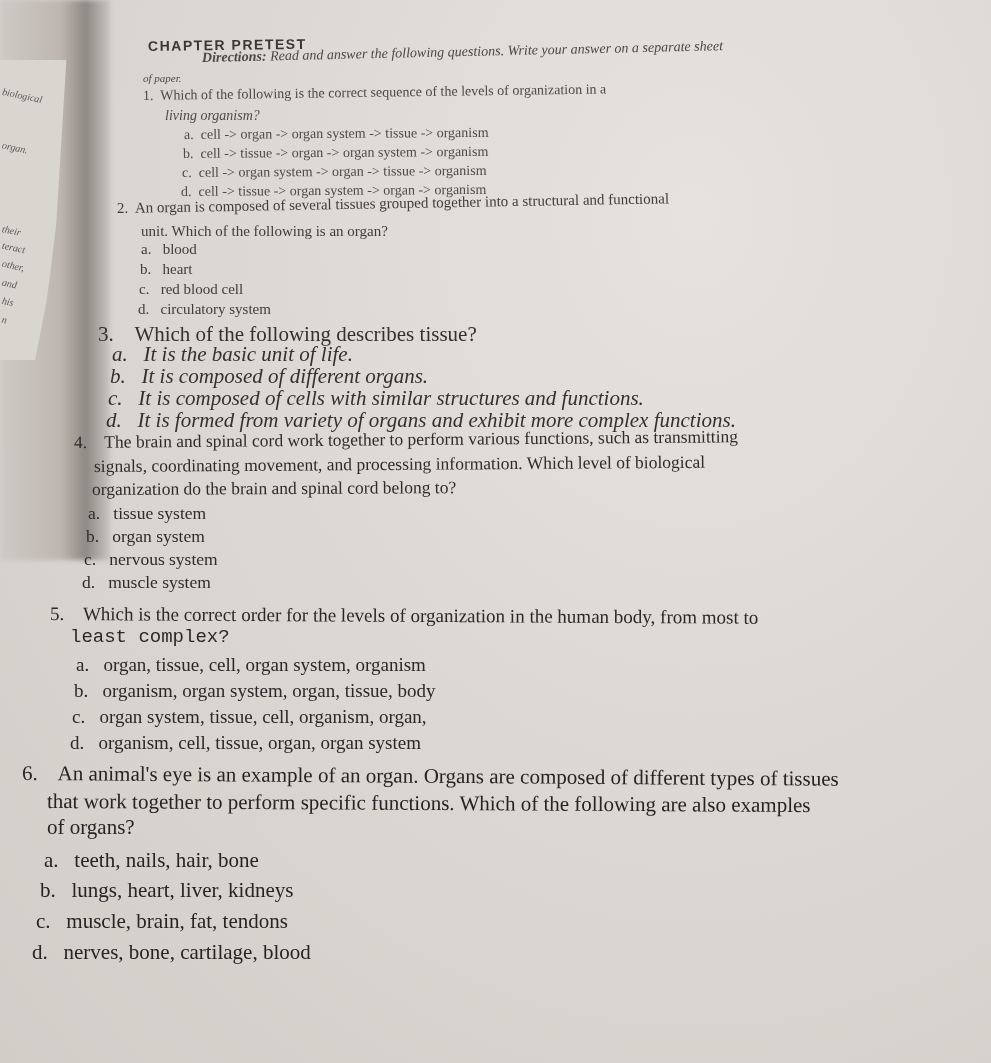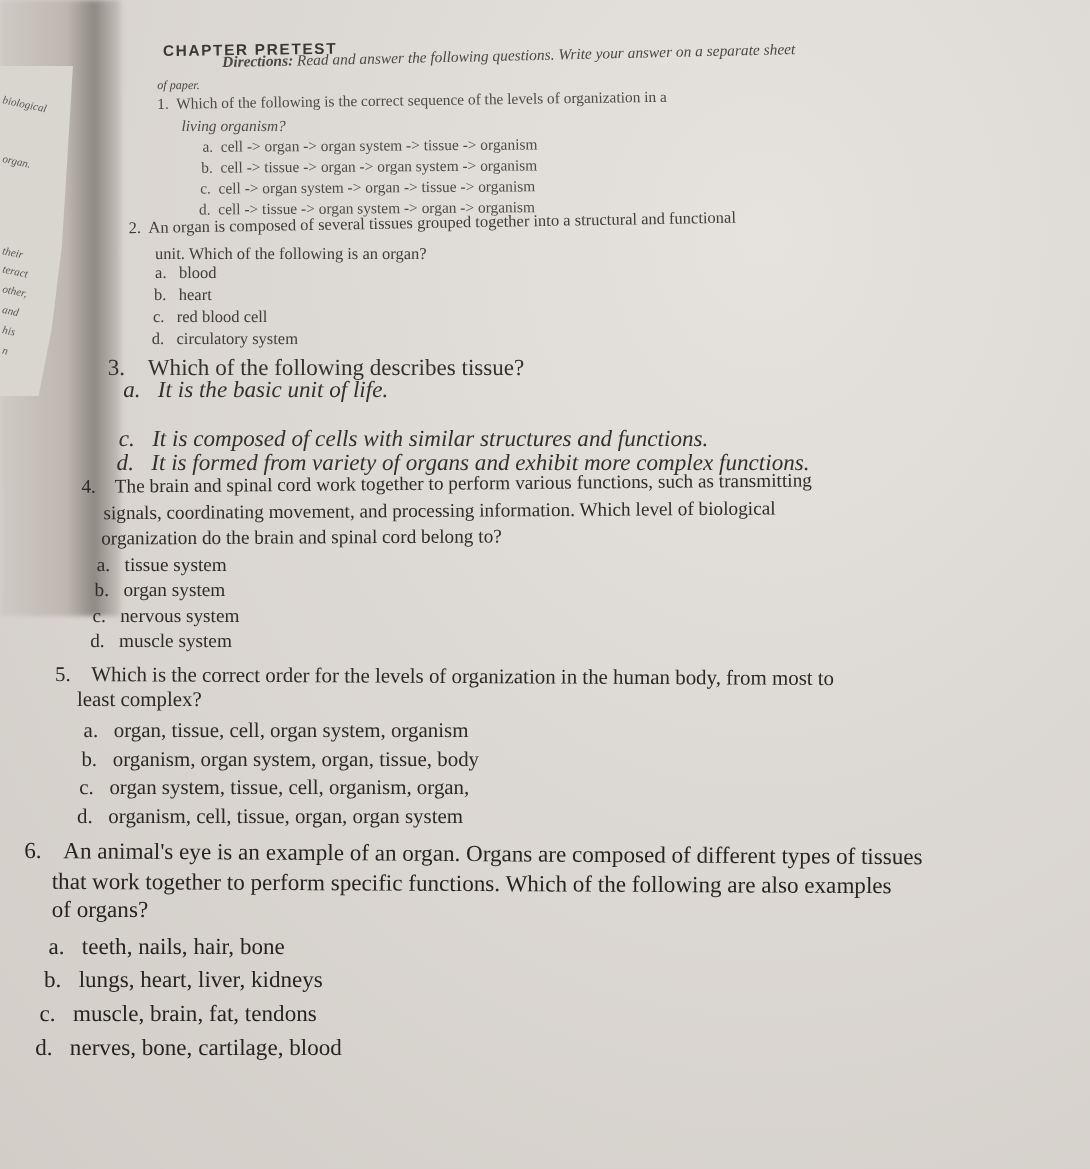--- a/index.html
+++ b/index.html
@@ -90,39 +90,40 @@
   <div class="line q2" style="left:141px; top:241px;"><span>a.</span>&nbsp;&nbsp;&nbsp;<span>blood</span></div>
   <div class="line q2" style="left:140px; top:261px;"><span>b.</span>&nbsp;&nbsp;&nbsp;<span>heart</span></div>
   <div class="line q2" style="left:139px; top:281px;"><span>c.</span>&nbsp;&nbsp;&nbsp;<span>red blood cell</span></div>
   <div class="line q2" style="left:138px; top:301px;"><span>d.</span>&nbsp;&nbsp;&nbsp;<span>circulatory system</span></div>
 
   <div class="line q3" style="left:98px; top:322px;">
     <span class="num">3.</span>&nbsp;&nbsp;&nbsp;
     <span>Which of the following describes tissue?</span>
   </div>
   <div class="line q3" style="left:112px; top:342px; font-style:italic;"><span>a.</span>&nbsp;&nbsp;&nbsp;<span>It is the basic unit of life.</span></div>
+  <div class="line q3" style="left:110px; top:364px; font-style:italic;"><span>b.</span>&nbsp;&nbsp;&nbsp;<span>It is composed of different organs.</span></div>
   <div class="line q3" style="left:108px; top:386px; font-style:italic;"><span>c.</span>&nbsp;&nbsp;&nbsp;<span>It is composed of cells with similar structures and functions.</span></div>
   <div class="line q3" style="left:106px; top:408px; font-style:italic;"><span>d.</span>&nbsp;&nbsp;&nbsp;<span>It is formed from variety of organs and exhibit more complex functions.</span></div>
 
   <div class="line q4" style="left:74px; top:432px; transform:rotate(-0.5deg);">
     <span class="num">4.</span>&nbsp;&nbsp;&nbsp;
     <span>The brain and spinal cord work together to perform various functions, such as transmitting</span>
   </div>
   <div class="line q4" style="left:94px; top:456px; transform:rotate(-0.4deg);">signals, coordinating movement, and processing information. Which level of biological</div>
   <div class="line q4" style="left:92px; top:479px; transform:rotate(-0.3deg);">organization do the brain and spinal cord belong to?</div>
   <div class="line q4" style="left:88px; top:503px;"><span>a.</span>&nbsp;&nbsp;&nbsp;<span>tissue system</span></div>
   <div class="line q4" style="left:86px; top:526px;"><span>b.</span>&nbsp;&nbsp;&nbsp;<span>organ system</span></div>
   <div class="line q4" style="left:84px; top:549px;"><span>c.</span>&nbsp;&nbsp;&nbsp;<span>nervous system</span></div>
   <div class="line q4" style="left:82px; top:572px;"><span>d.</span>&nbsp;&nbsp;&nbsp;<span>muscle system</span></div>
 
   <div class="line q5" style="left:50px; top:603px; transform:rotate(0.3deg);">
     <span class="num">5.</span>&nbsp;&nbsp;&nbsp;
     <span>Which is the correct order for the levels of organization in the human body, from most to</span>
   </div>
-  <div class="line q5" style="left:70px; top:626px;">least complex?</div>
+  <div class="line q5" style="left:70px; top:626px;font-family:Liberation Mono, monospace;">least complex?</div>
   <div class="line q5" style="left:76px; top:654px;"><span>a.</span>&nbsp;&nbsp;&nbsp;<span>organ, tissue, cell, organ system, organism</span></div>
   <div class="line q5" style="left:74px; top:680px;"><span>b.</span>&nbsp;&nbsp;&nbsp;<span>organism, organ system, organ, tissue, body</span></div>
   <div class="line q5" style="left:70px; top:732px;"><span>d.</span>&nbsp;&nbsp;&nbsp;<span>organism, cell, tissue, organ, organ system</span></div>
   <div class="line q5" style="left:72px; top:706px;"><span>c.</span>&nbsp;&nbsp;&nbsp;<span>organ system, tissue, cell, organism, organ,</span></div>
 
   <div class="line q6" style="left:22px; top:761px; transform:rotate(0.4deg);">
     <span class="num">6.</span>&nbsp;&nbsp;&nbsp;
     <span>An animal's eye is an example of an organ. Organs are composed of different types of tissues</span>
   </div>
   <div class="line q6" style="left:47px; top:789px; transform:rotate(0.3deg);">that work together to perform specific functions. Which of the following are also examples</div>

